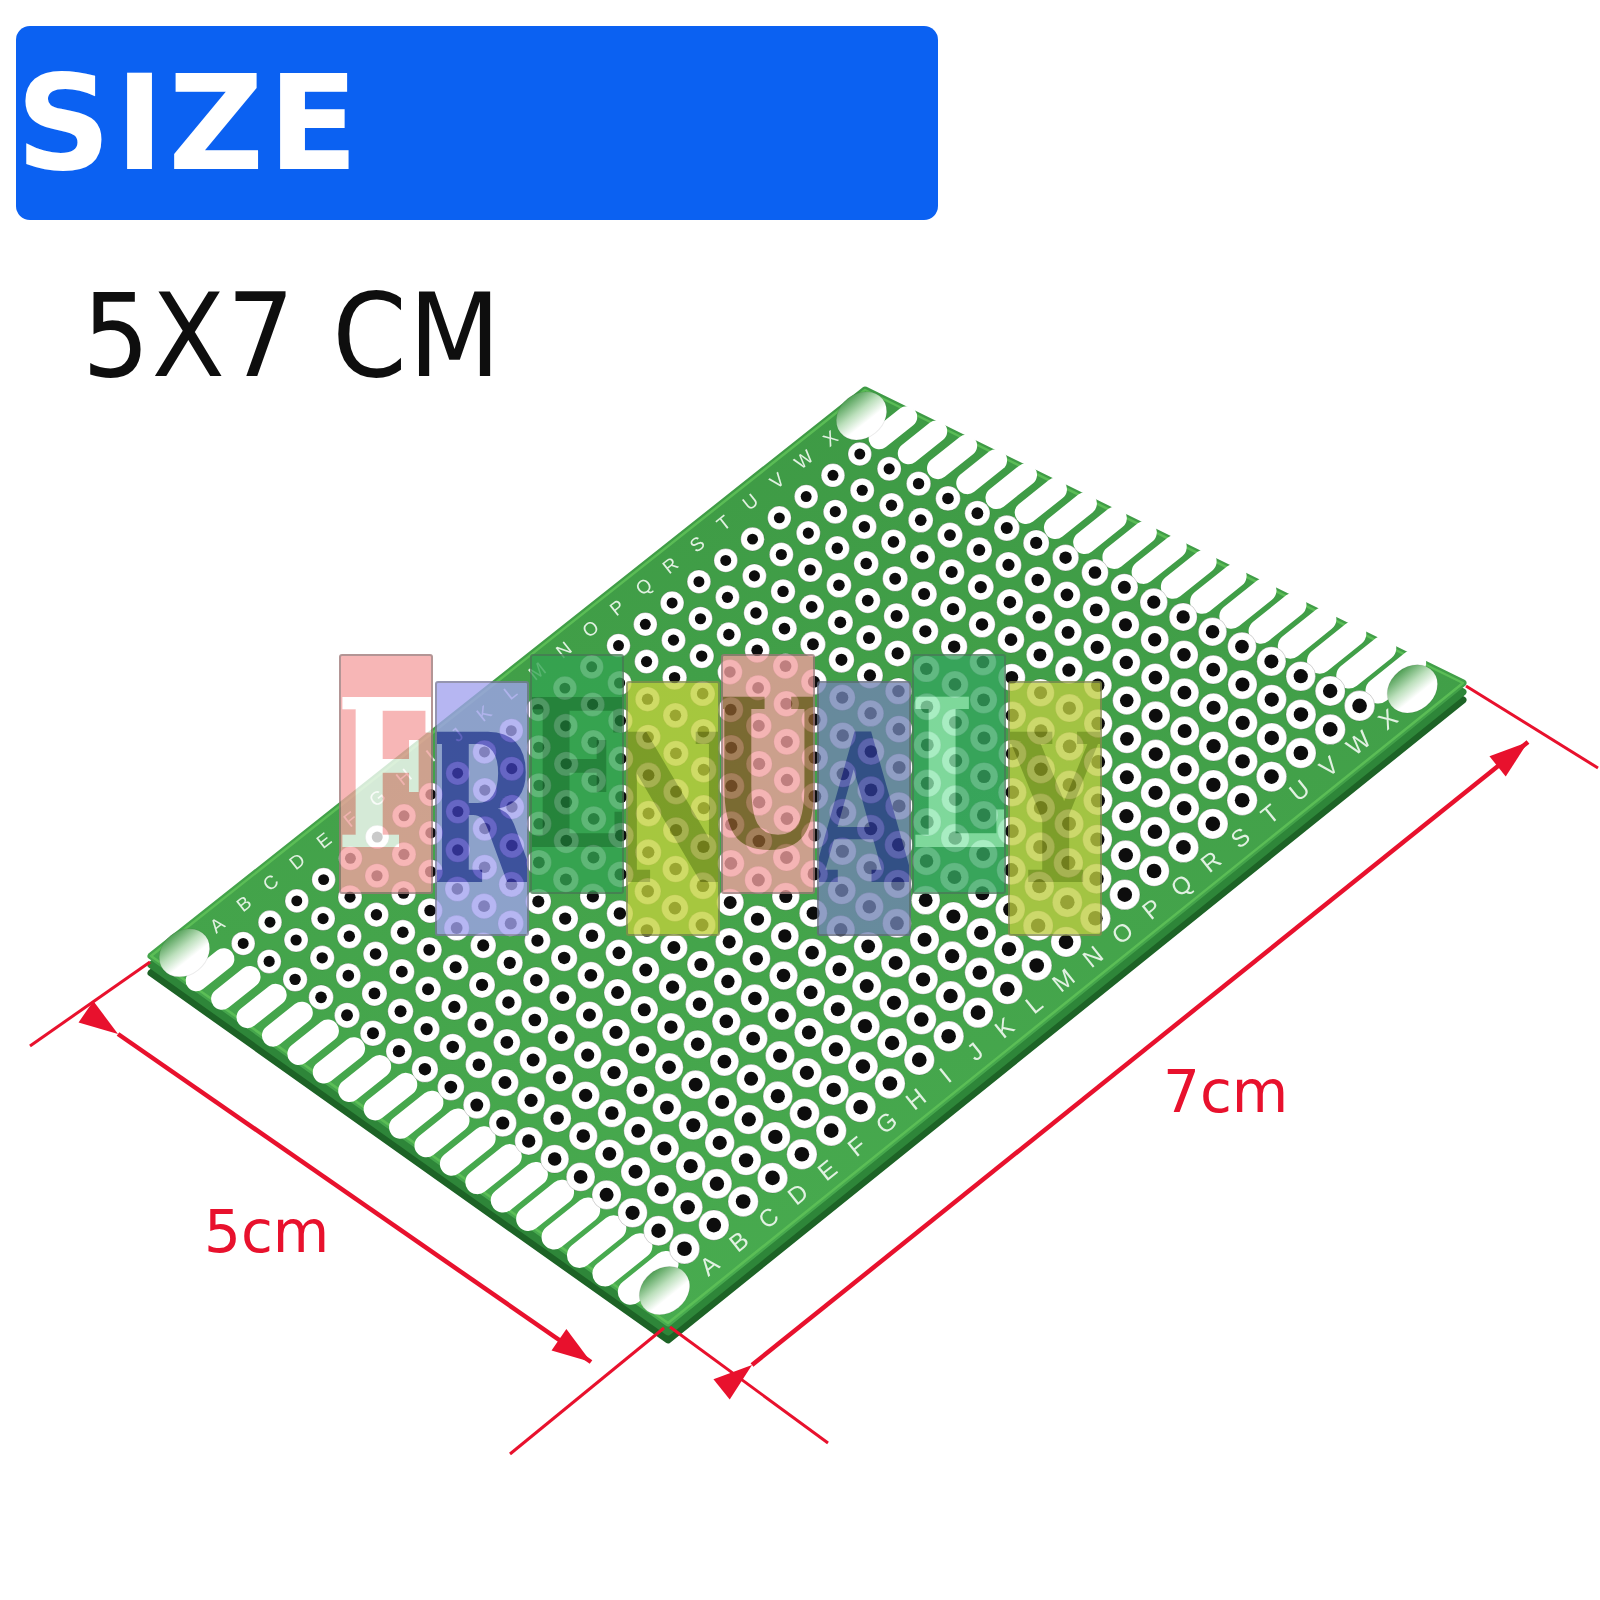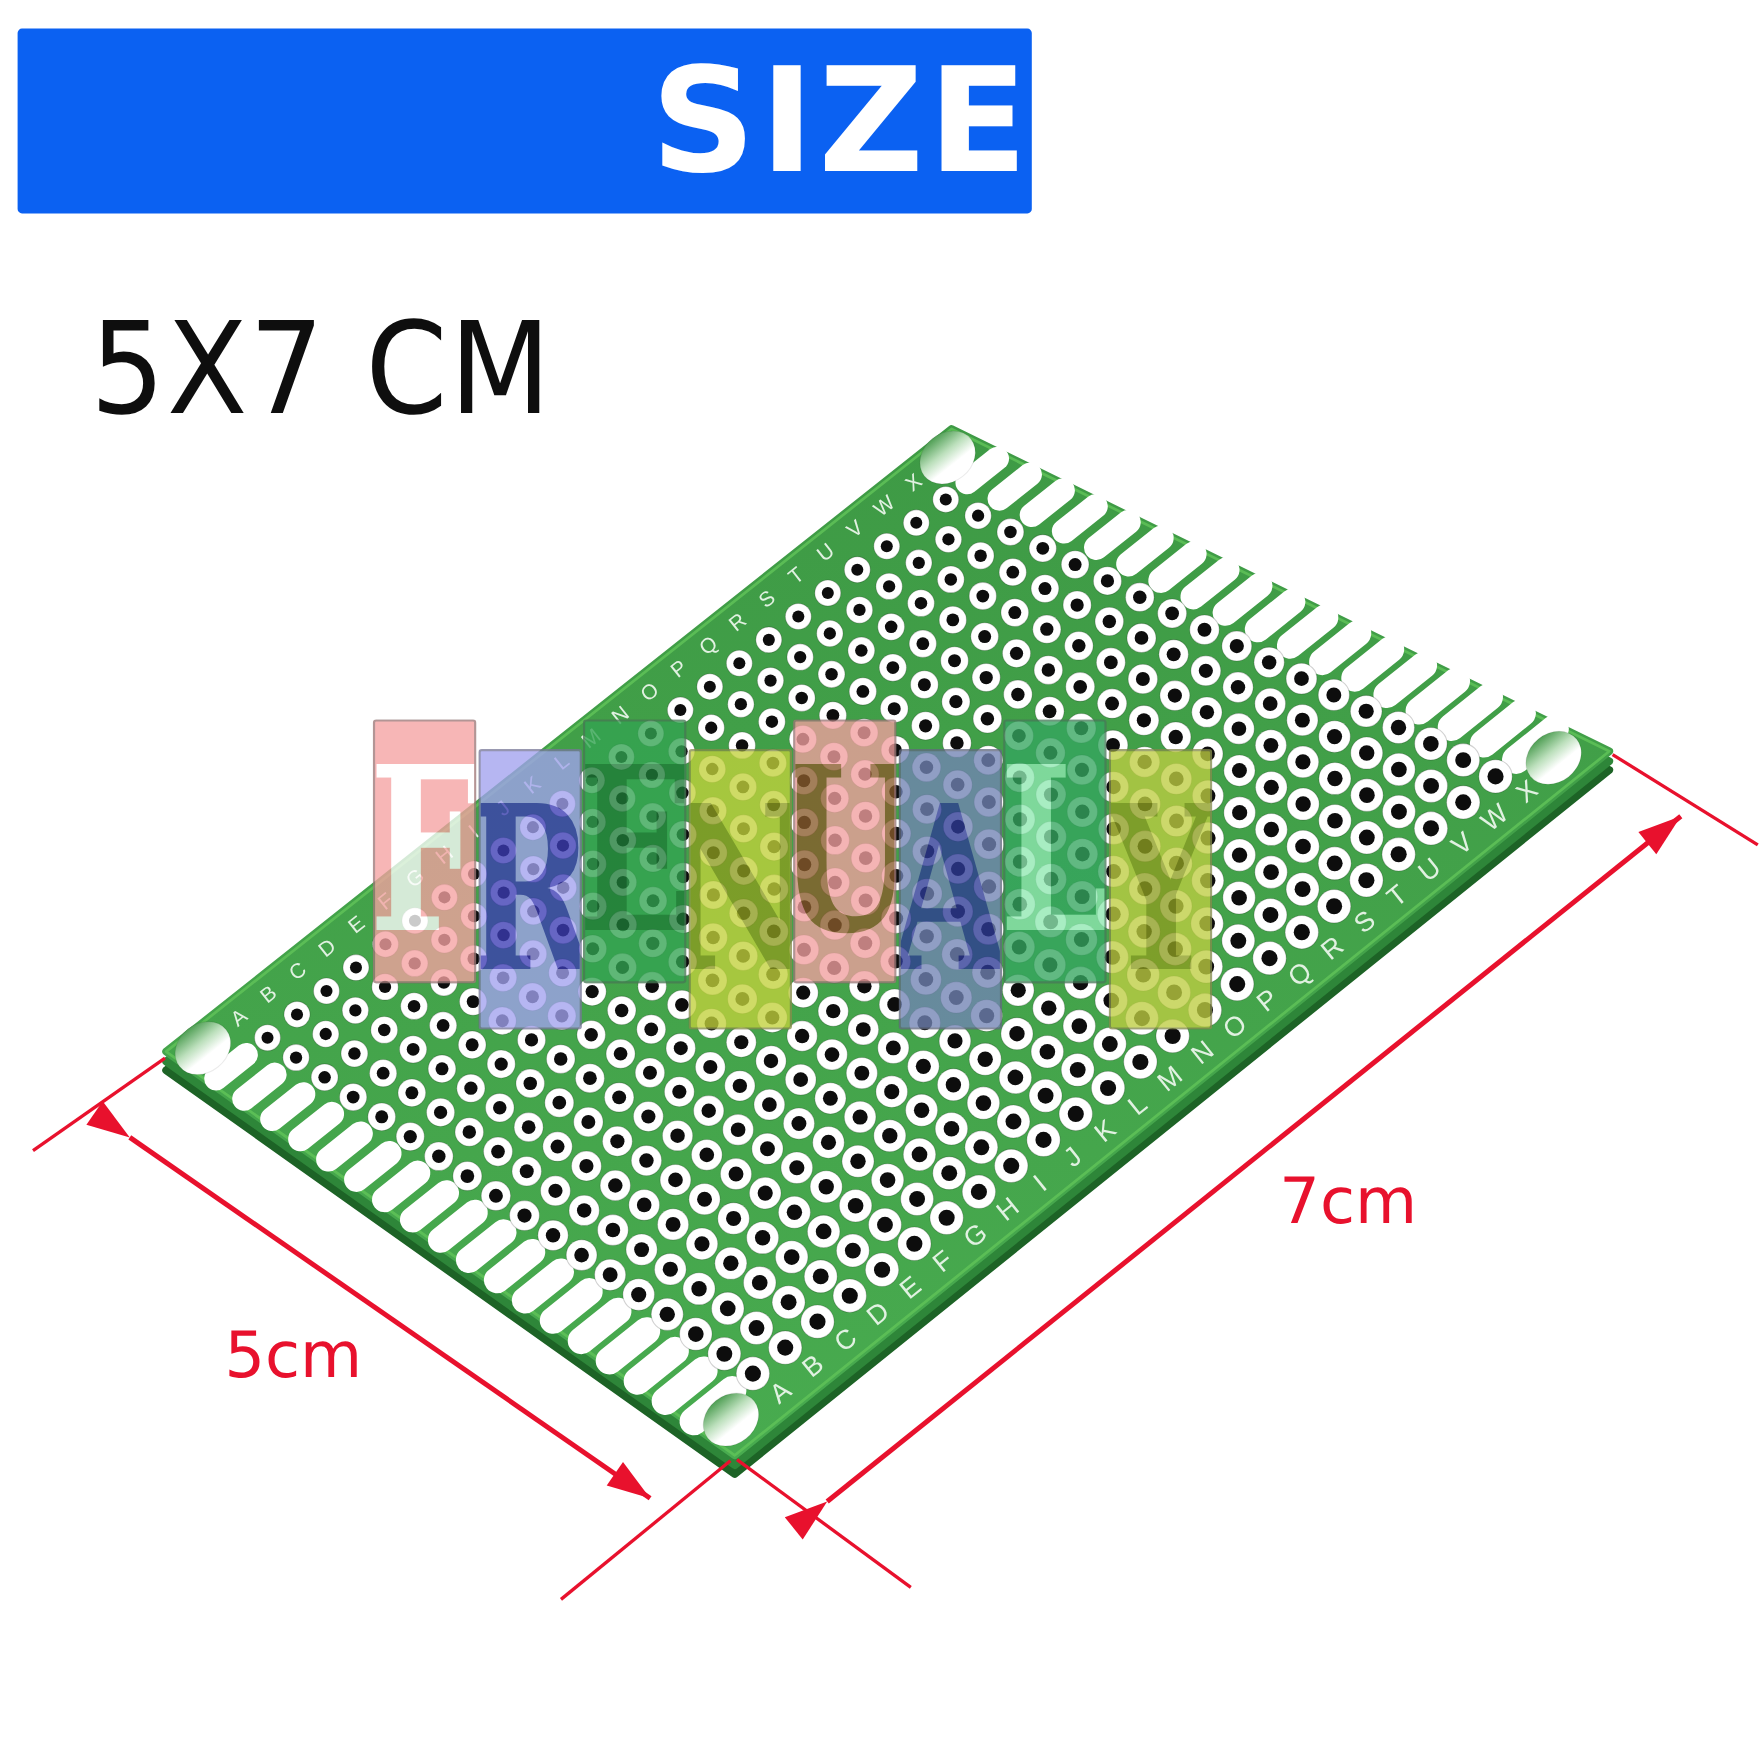--- a/index.html
+++ b/index.html
@@ -1,19 +1,19 @@
 <!DOCTYPE html>
 <html><head>
 <meta charset="utf-8">
 <style>
   html,body{margin:0;padding:0;background:#ffffff;}
   .stage{position:relative;width:1600px;height:1600px;background:#ffffff;overflow:hidden;
          font-family:"DejaVu Sans",sans-serif;}
-  .banner{position:absolute;left:16px;top:26px;width:922px;height:168px;border-radius:4px;
-          background:#0B61F2;display:flex;align-items:center;justify-content:flex-end;}
+  .banner{position:absolute;left:16px;top:26px;width:922px;height:194px;border-radius:14px;
+          background:#0B61F2;display:flex;align-items:center;justify-content:flex-start;}
   .banner span{color:#ffffff;font-size:132px;font-weight:bold;letter-spacing:4px;
                font-family:"DejaVu Sans",sans-serif;}
   .size-text{position:absolute;left:82px;top:268px;font-size:116px;color:#0e0e0e;
              font-family:"DejaVu Sans",sans-serif;transform:scaleX(.92);transform-origin:left top;
              letter-spacing:2px;white-space:nowrap;}
   #scene{position:absolute;left:0;top:0;z-index:1;}
   #watermark{position:absolute;left:0;top:0;width:1600px;height:1600px;z-index:2;pointer-events:none;}
   .wm-tile{position:absolute;width:90px;display:flex;align-items:center;justify-content:center;
            border:2px solid rgba(85,85,85,.55);border-radius:3px;overflow:hidden;}
   .wm-tile span{font-family:"DejaVu Serif",serif;font-weight:bold;font-size:150px;line-height:1;

